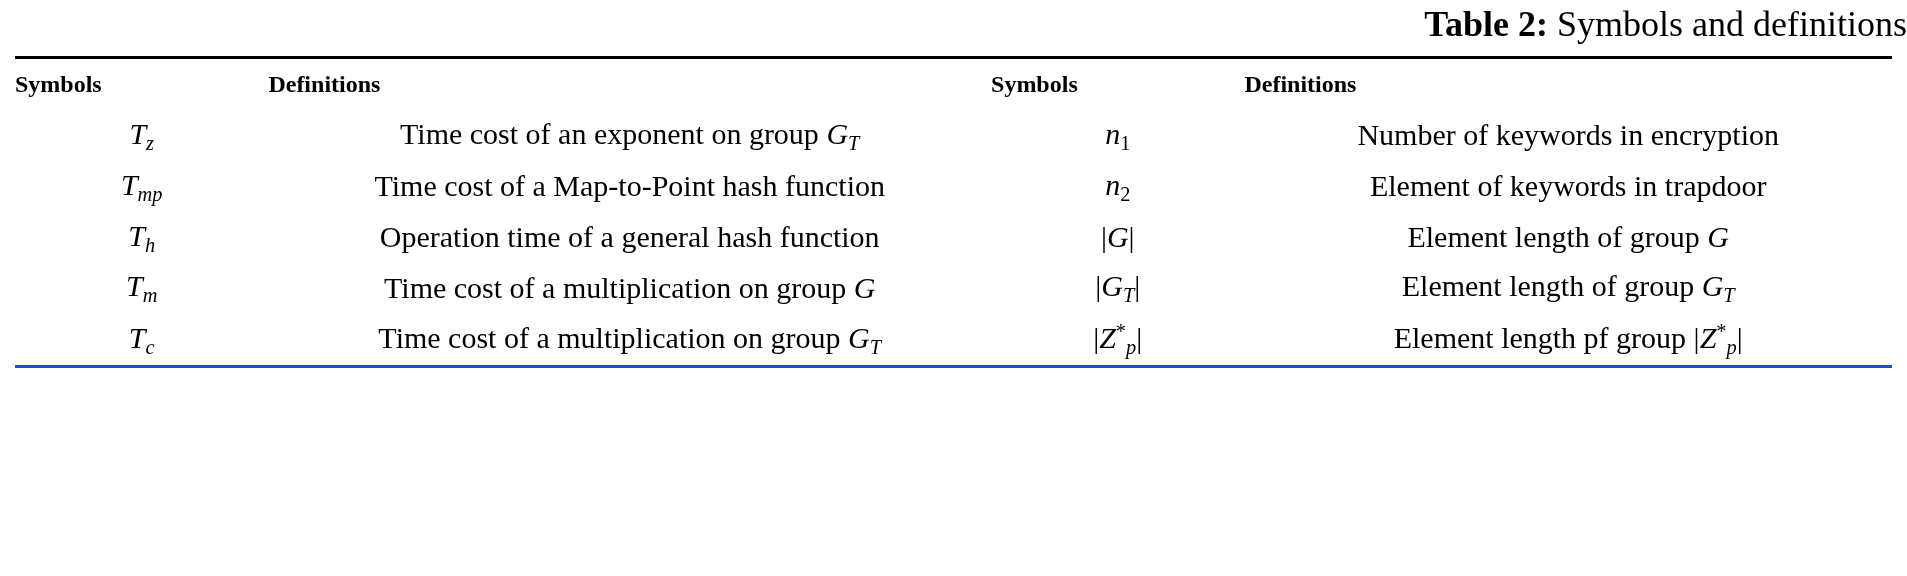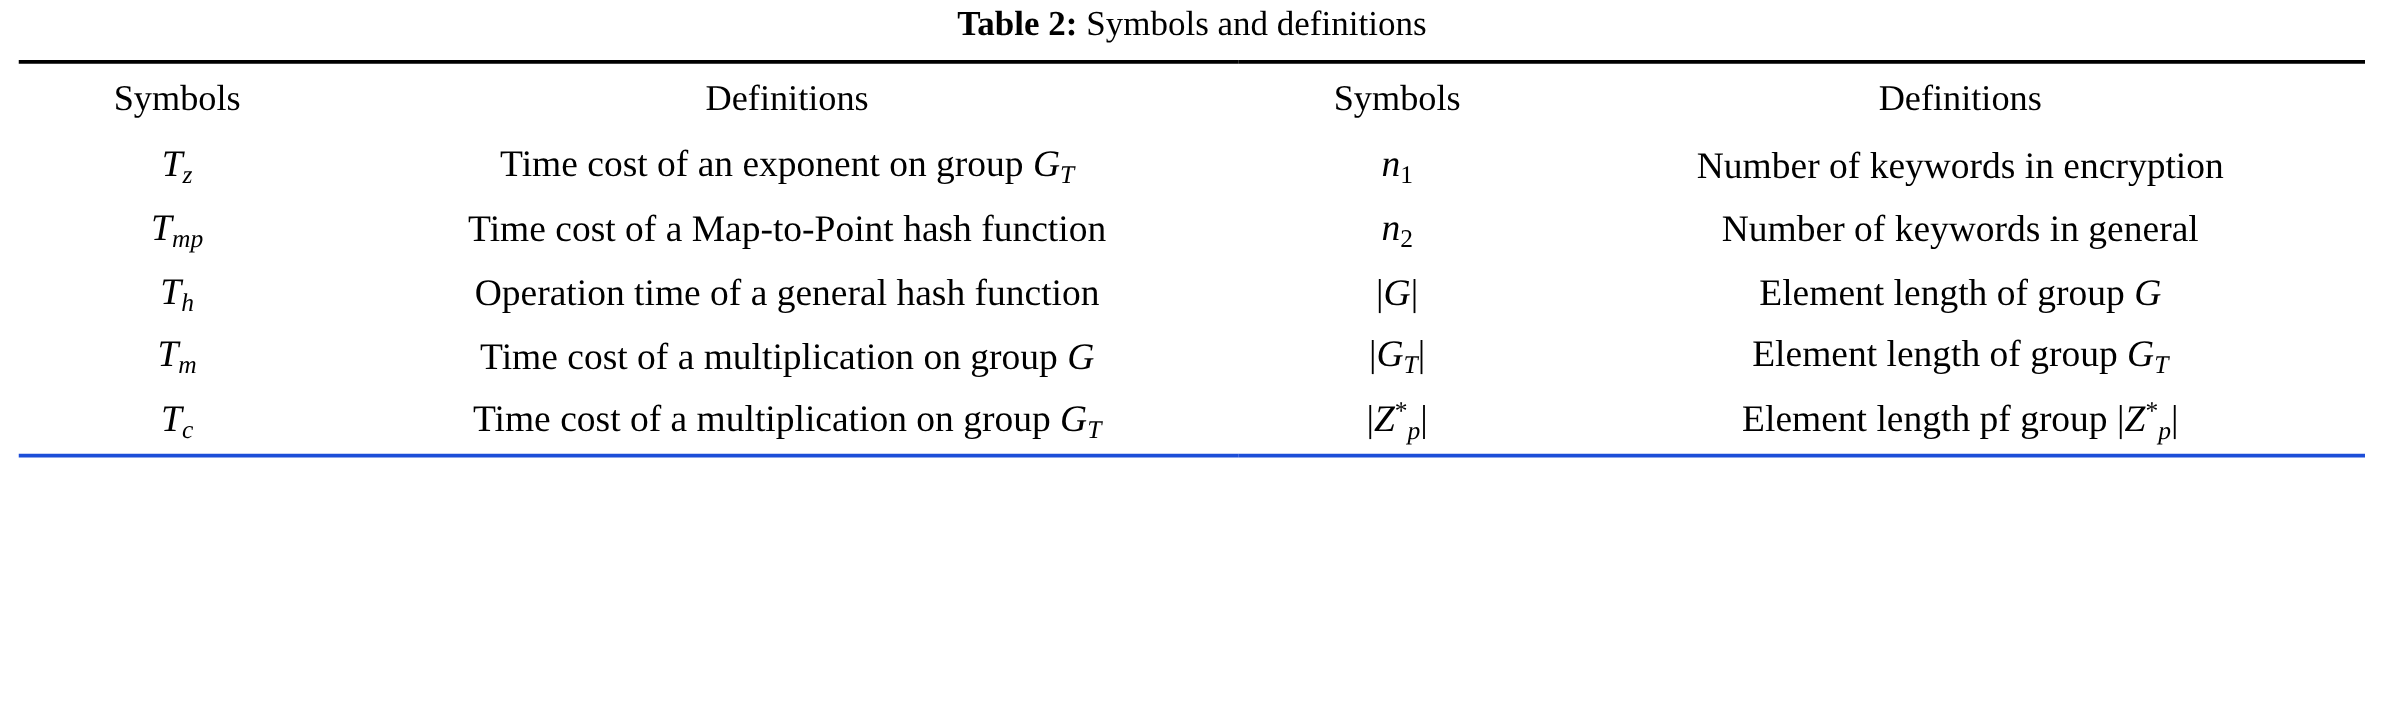--- a/index.html
+++ b/index.html
@@ -13,45 +13,45 @@
     font-family: "Liberation Serif", "DejaVu Serif", serif;
     color: #000000;
     overflow: hidden;
   }
   .table-wrap {
     width: 1907px;
     box-sizing: border-box;
     padding: 0;
   }
   .caption {
-    text-align: center;
-    font-size: 28px;
+    text-align: right;
+    font-size: 36px;
     line-height: 1;
     padding-top: 6px;
     padding-bottom: 14px;
     white-space: nowrap;
   }
   .caption .cap-label {
     font-weight: bold;
   }
   .caption .cap-text {
     font-weight: normal;
   }
   table.symtable {
     width: 1877px;
     margin: 0 auto;
     border-collapse: collapse;
     table-layout: fixed;
     font-size: 30px;
   }
   table.symtable thead th {
-    font-weight: normal;
-    text-align: center;
+    font-weight: bold;
+    text-align: left;
     padding: 12px 0 12px 0;
-    font-size: 29px;
+    font-size: 24px;
   }
   .rule-top td, .rule-top th {
     border-top: 3px solid #000;
   }
   .rule-mid td, .rule-mid th {
     border-top: 1.6px solid #000;
   }
   .rule-bot td {
     border-bottom: 3px solid #1d4ed8;
   }
@@ -120,21 +120,21 @@
       <tr>
         <td><span class="mi">T</span><sub class="msub">z</sub></td>
         <td>Time cost of an exponent on group <span class="mi">G</span><sub class="msub">T</sub></td>
         <td><span class="mi">n</span><sub class="msub-up">1</sub></td>
         <td>Number of keywords in encryption</td>
       </tr>
       <tr>
         <td><span class="mi">T</span><sub class="msub">mp</sub></td>
         <td>Time cost of a Map-to-Point hash function</td>
         <td><span class="mi">n</span><sub class="msub-up">2</sub></td>
-        <td>Number of keywords in general</td>
+        <td>Element of keywords in trapdoor</td>
       </tr>
       <tr>
         <td><span class="mi">T</span><sub class="msub">h</sub></td>
         <td>Operation time of a general hash function</td>
         <td><span class="bar">|</span><span class="mi">G</span><span class="bar">|</span></td>
         <td>Element length of group <span class="mi">G</span></td>
       </tr>
       <tr>
         <td><span class="mi">T</span><sub class="msub">m</sub></td>
         <td>Time cost of a multiplication on group <span class="mi">G</span></td>

